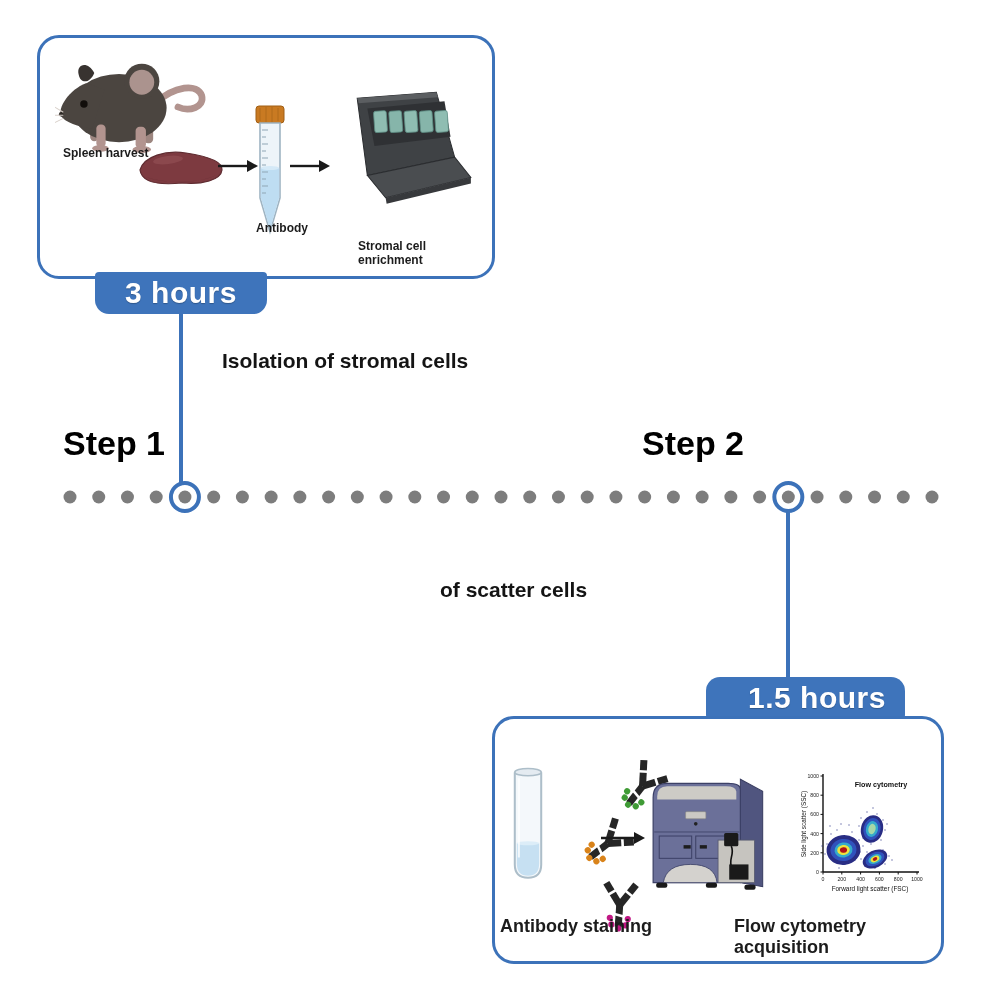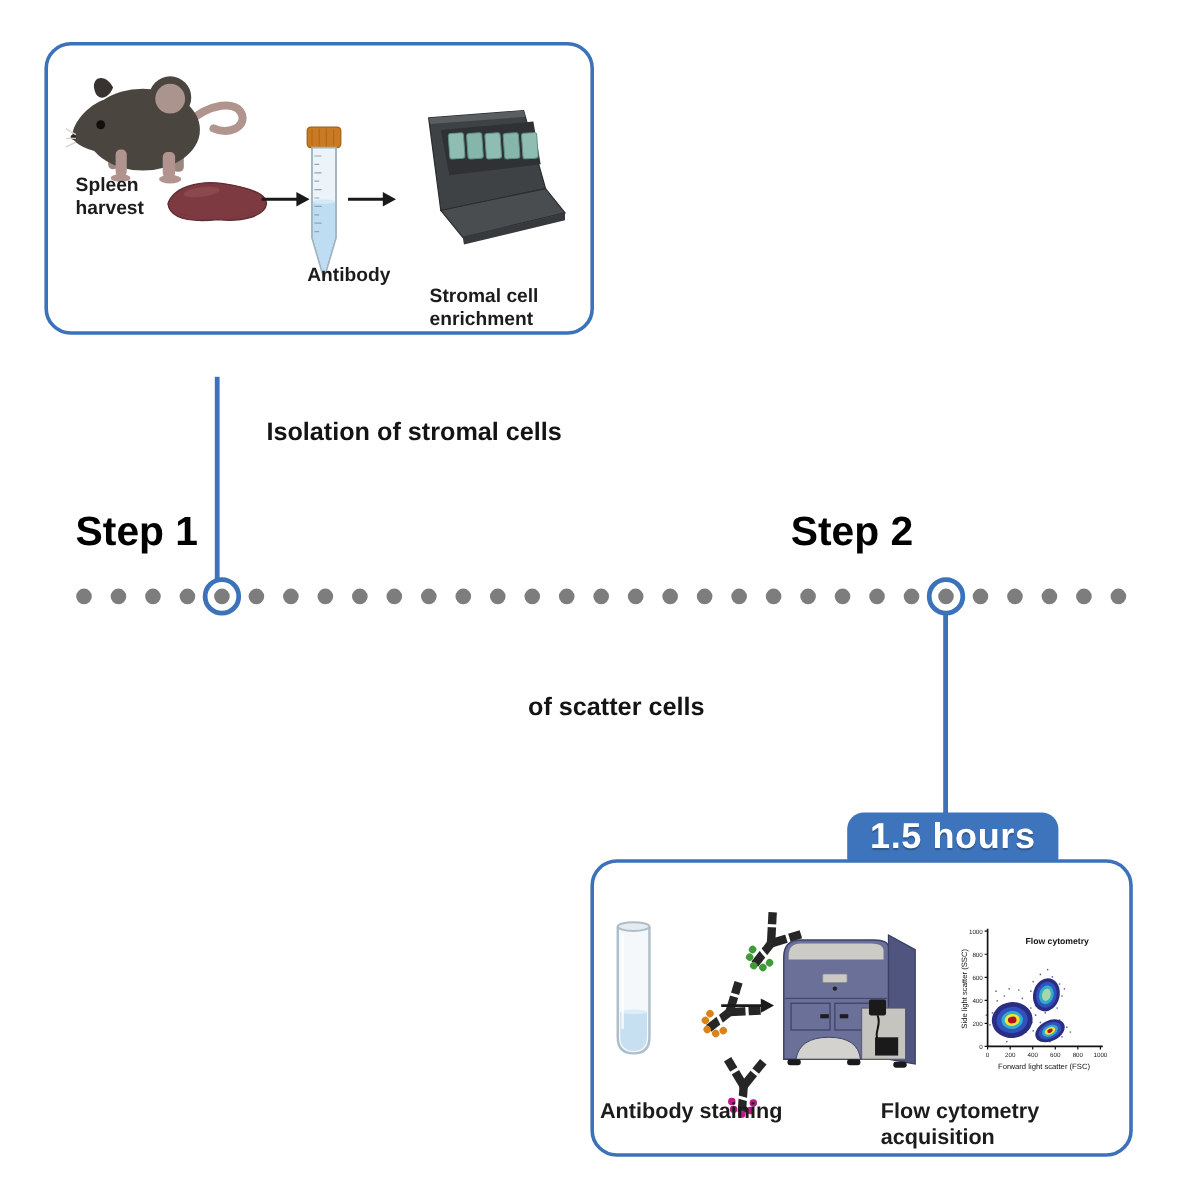--- a/index.html
+++ b/index.html
@@ -8,21 +8,21 @@
   .abs{position:absolute;}
   .panel{position:absolute;background:#fff;border:3.5px solid #3C72B9;border-radius:22px;}
   .badge{position:absolute;background:#3E74BB;color:#fff;font-weight:bold;font-size:30px;
          display:flex;align-items:center;justify-content:center;letter-spacing:.5px;
          text-shadow:0 1px 1px rgba(0,0,0,.25);}
   .badge1{border-radius:4px 4px 14px 14px;}
   .badge2{border-radius:14px 14px 4px 4px;}
   .vline{position:absolute;width:4px;background:#3C72B9;}
   .step-label{position:absolute;color:#000000;font-size:34px;font-weight:bold;}
   .section-title{position:absolute;color:#141414;font-size:21px;font-weight:bold;line-height:1.22;}
-  .item-label{position:absolute;color:#1c1c1c;font-size:16px;font-weight:600;line-height:1.18;}
+  .item-label{position:absolute;color:#1c1c1c;font-size:12px;font-weight:600;line-height:1.18;}
   svg text{font-family:"Liberation Sans","DejaVu Sans",sans-serif;}
 </style>
 </head>
 <body>
 
 <div id="stage">
 
   <div class="panel" style="left:37px;top:35px;width:452px;height:238px;">
 
     <svg class="abs" style="left:15px;top:20px;" width="155" height="96" viewBox="0 0 150 92">
@@ -94,27 +94,28 @@
         <rect x="45" y="3" width="12.5" height="21" rx="2" fill="#86B5AA" stroke="#5F8F85" stroke-width="0.8"></rect>
         <rect x="60" y="4" width="12.5" height="21" rx="2" fill="#8FBDB2" stroke="#5F8F85" stroke-width="0.8"></rect>
       </g>
       <polygon points="24,82 110,64 126,84 42,104" fill="#4A4D50" stroke="#2B2D30" stroke-width="1"></polygon>
       <polygon points="42,104 126,84 126,90 43,110" fill="#37393C"></polygon>
     </svg>
 
     <div class="item-label" style="left:318px;top:201px;width:115px;">Stromal cell enrichment</div>
   </div>
 
+  <div class="badge badge1" style="left:95px;top:272px;width:172px;height:42px;">3 hours</div>
 
   <div class="vline" style="left:179px;top:314px;height:171px;"></div>
 
   <div class="section-title" style="left:222px;top:348px;">Isolation of stromal cells</div>
 
   <div class="step-label" style="left:63px;top:424px;">Step 1</div>
-  <div class="step-label" style="left:642px;top:424px;margin-left:17px;">Step 2</div>
+  <div class="step-label" style="left:642px;top:424px;">Step 2</div>
 
   <svg id="timeline-svg" class="abs" style="left:0;top:480px;" width="996" height="36" viewBox="0 0 996 36">
       <circle cx="70" cy="17" r="6.5" fill="#7D7D7D"></circle>
       <circle cx="98.73333333333333" cy="17" r="6.5" fill="#7D7D7D"></circle>
       <circle cx="127.46666666666667" cy="17" r="6.5" fill="#7D7D7D"></circle>
       <circle cx="156.2" cy="17" r="6.5" fill="#7D7D7D"></circle>
       <circle cx="184.93333333333334" cy="17" r="6.5" fill="#7D7D7D"></circle>
       <circle cx="184.93333333333334" cy="17" r="14" fill="none" stroke="#3C72B9" stroke-width="4"></circle>
       <circle cx="213.66666666666669" cy="17" r="6.5" fill="#7D7D7D"></circle>
       <circle cx="242.4" cy="17" r="6.5" fill="#7D7D7D"></circle>
@@ -144,21 +145,21 @@
       <circle cx="903.2666666666667" cy="17" r="6.5" fill="#7D7D7D"></circle>
       <circle cx="932" cy="17" r="6.5" fill="#7D7D7D"></circle>
     </svg>
 
   <div class="vline" style="left:786px;top:511px;height:168px;"></div>
 
   <div class="section-title" style="left:440px;top:577px;">
     <div>of scatter cells</div>
   </div>
 
-  <div class="badge badge2" style="left:706px;top:677px;width:176px;height:42px;">1.5 hours</div>
+  <div class="badge badge2" style="left:706px;top:677px;width:176px;height:42px;padding-left:23px;">1.5 hours</div>
 
   <div class="panel" style="left:492px;top:716px;width:446px;height:242px;">
 
     <svg width="0" height="0" style="position:absolute">
       <defs>
         <g id="ab">
           <g transform="rotate(35 0 4)">
             <rect x="-3.5" y="-22" width="7" height="26" fill="#262626"></rect>
             <rect x="-4.5" y="-12" width="9" height="2.6" fill="#ffffff"></rect>
           </g>

